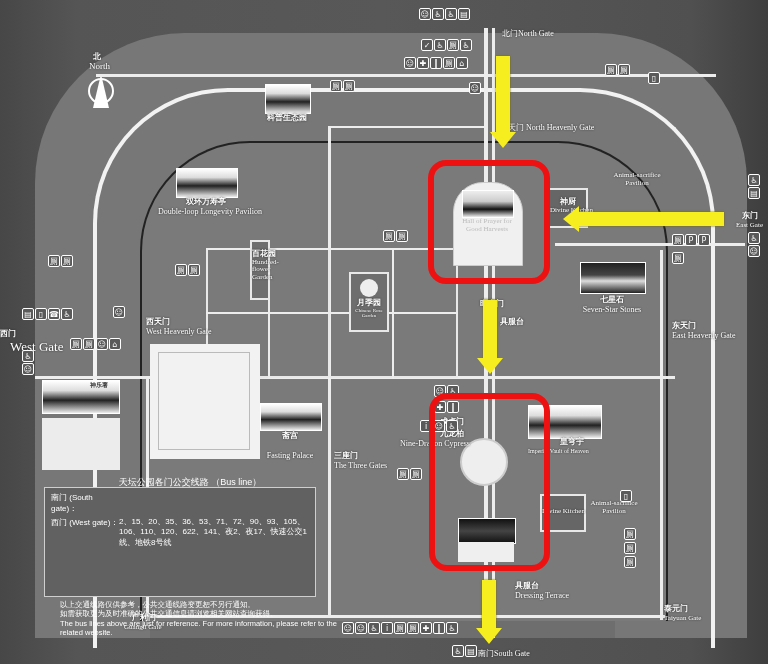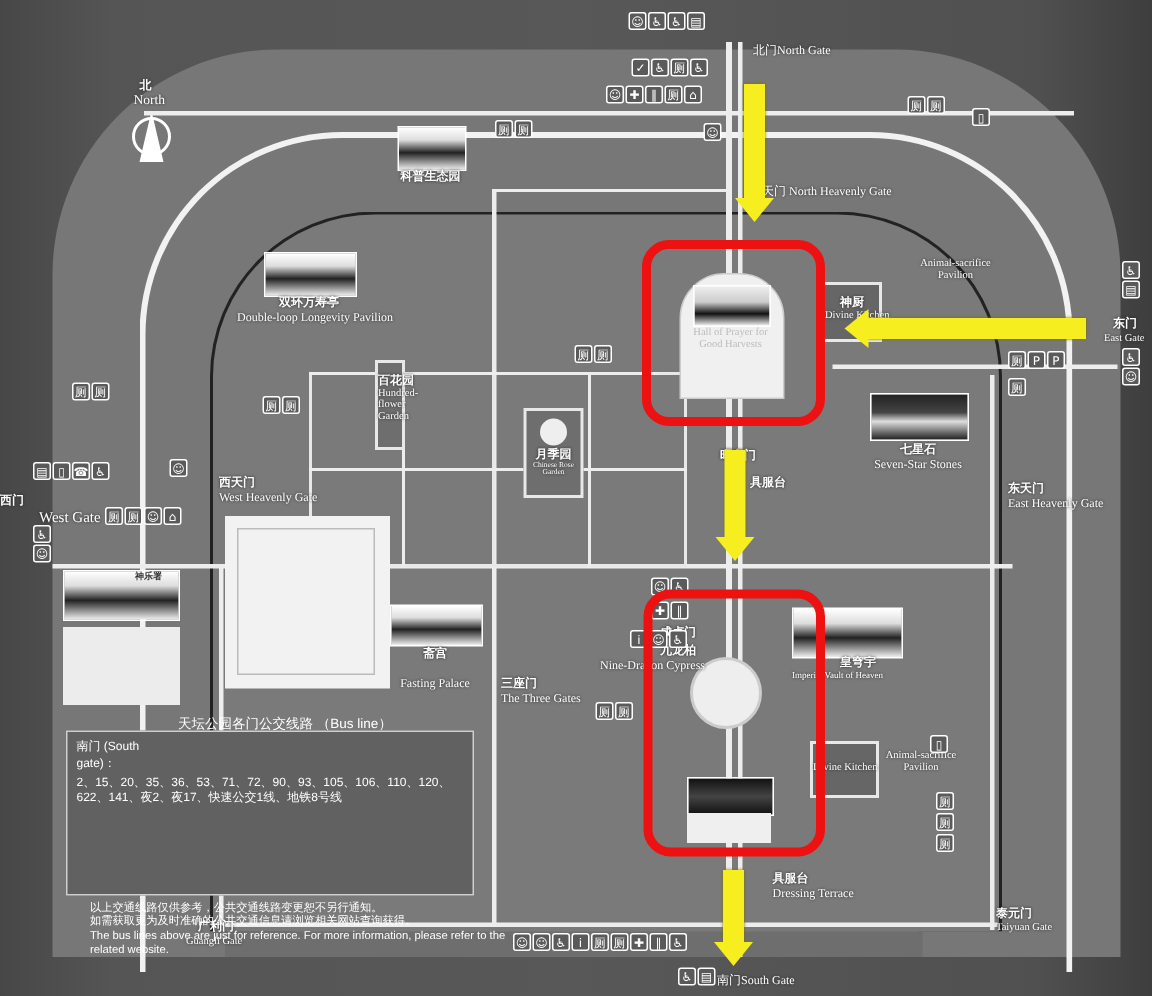--- a/index.html
+++ b/index.html
@@ -127,21 +127,21 @@
 <div class="abs label label-cn" style="left:515px;top:582px;">具服台</div>
 <div class="abs label" style="left:515px;top:592px;">Dressing Terrace</div>
 
 <div class="abs label" style="left:502px;top:30px;font-size:8px;">北门North Gate</div>
 <div class="abs label" style="left:500px;top:124px;font-size:8px;">北天门 North Heavenly Gate</div>
 <div class="abs label label-cn" style="left:742px;top:212px;">东门</div>
 <div class="abs label" style="left:736px;top:222px;font-size:7px;">East Gate</div>
 <div class="abs label label-cn" style="left:672px;top:322px;">东天门</div>
 <div class="abs label" style="left:672px;top:332px;">East Heavenly Gate</div>
 <div class="abs label label-cn" style="left:0;top:330px;">西门</div>
-<div class="abs label" style="left:26px;top:340px;font-size:10px;">West Gate</div>
+<div class="abs label" style="left:10px;top:340px;font-size:13px;">West Gate</div>
 <div class="abs label label-cn" style="left:146px;top:318px;">西天门</div>
 <div class="abs label" style="left:146px;top:328px;">West Heavenly Gate</div>
 <div class="abs label" style="left:478px;top:650px;font-size:8px;">南门South Gate</div>
 <div class="abs label label-cn" style="left:664px;top:605px;">泰元门</div>
 <div class="abs label" style="left:664px;top:615px;font-size:7px;">Taiyuan Gate</div>
 <div class="abs label label-cn" style="left:132px;top:614px;">广利门</div>
 <div class="abs label" style="left:124px;top:624px;font-size:7px;">Guangli Gate</div>
 <div class="abs label label-cn" style="left:448px;top:300px;padding-left:32px;">昭亨门</div>
 <div class="abs label label-cn" style="left:334px;top:452px;">三座门</div>
 <div class="abs label" style="left:334px;top:462px;">The Three Gates</div>
@@ -263,20 +263,21 @@
   <div class="icon">♿</div>
   <div class="icon">▤</div>
 </div>
 
 <div class="abs bus-title">天坛公园各门公交线路 （Bus line）</div>
 <div class="abs bus-panel">
   <div class="bus-row">
     <div class="bus-gate">南门 (South gate)：</div>
   </div>
   <div class="bus-row">
+    <div class="bus-gate">西门 (West gate)：</div>
     <div class="bus-lines">2、15、20、35、36、53、71、72、90、93、105、106、110、120、622、141、夜2、夜17、快速公交1线、地铁8号线</div>
   </div>
 </div>
 <div class="abs bus-note">
   <div>以上交通线路仅供参考，公共交通线路变更恕不另行通知。</div>
   <div>如需获取更为及时准确的公共交通信息请浏览相关网站查询获得。</div>
   <div>The bus lines above are just for reference. For more information, please refer to the related website.</div>
 </div>
 
 <div class="abs arrow-v" style="left:496px;top:56px;height:78px;"></div>

